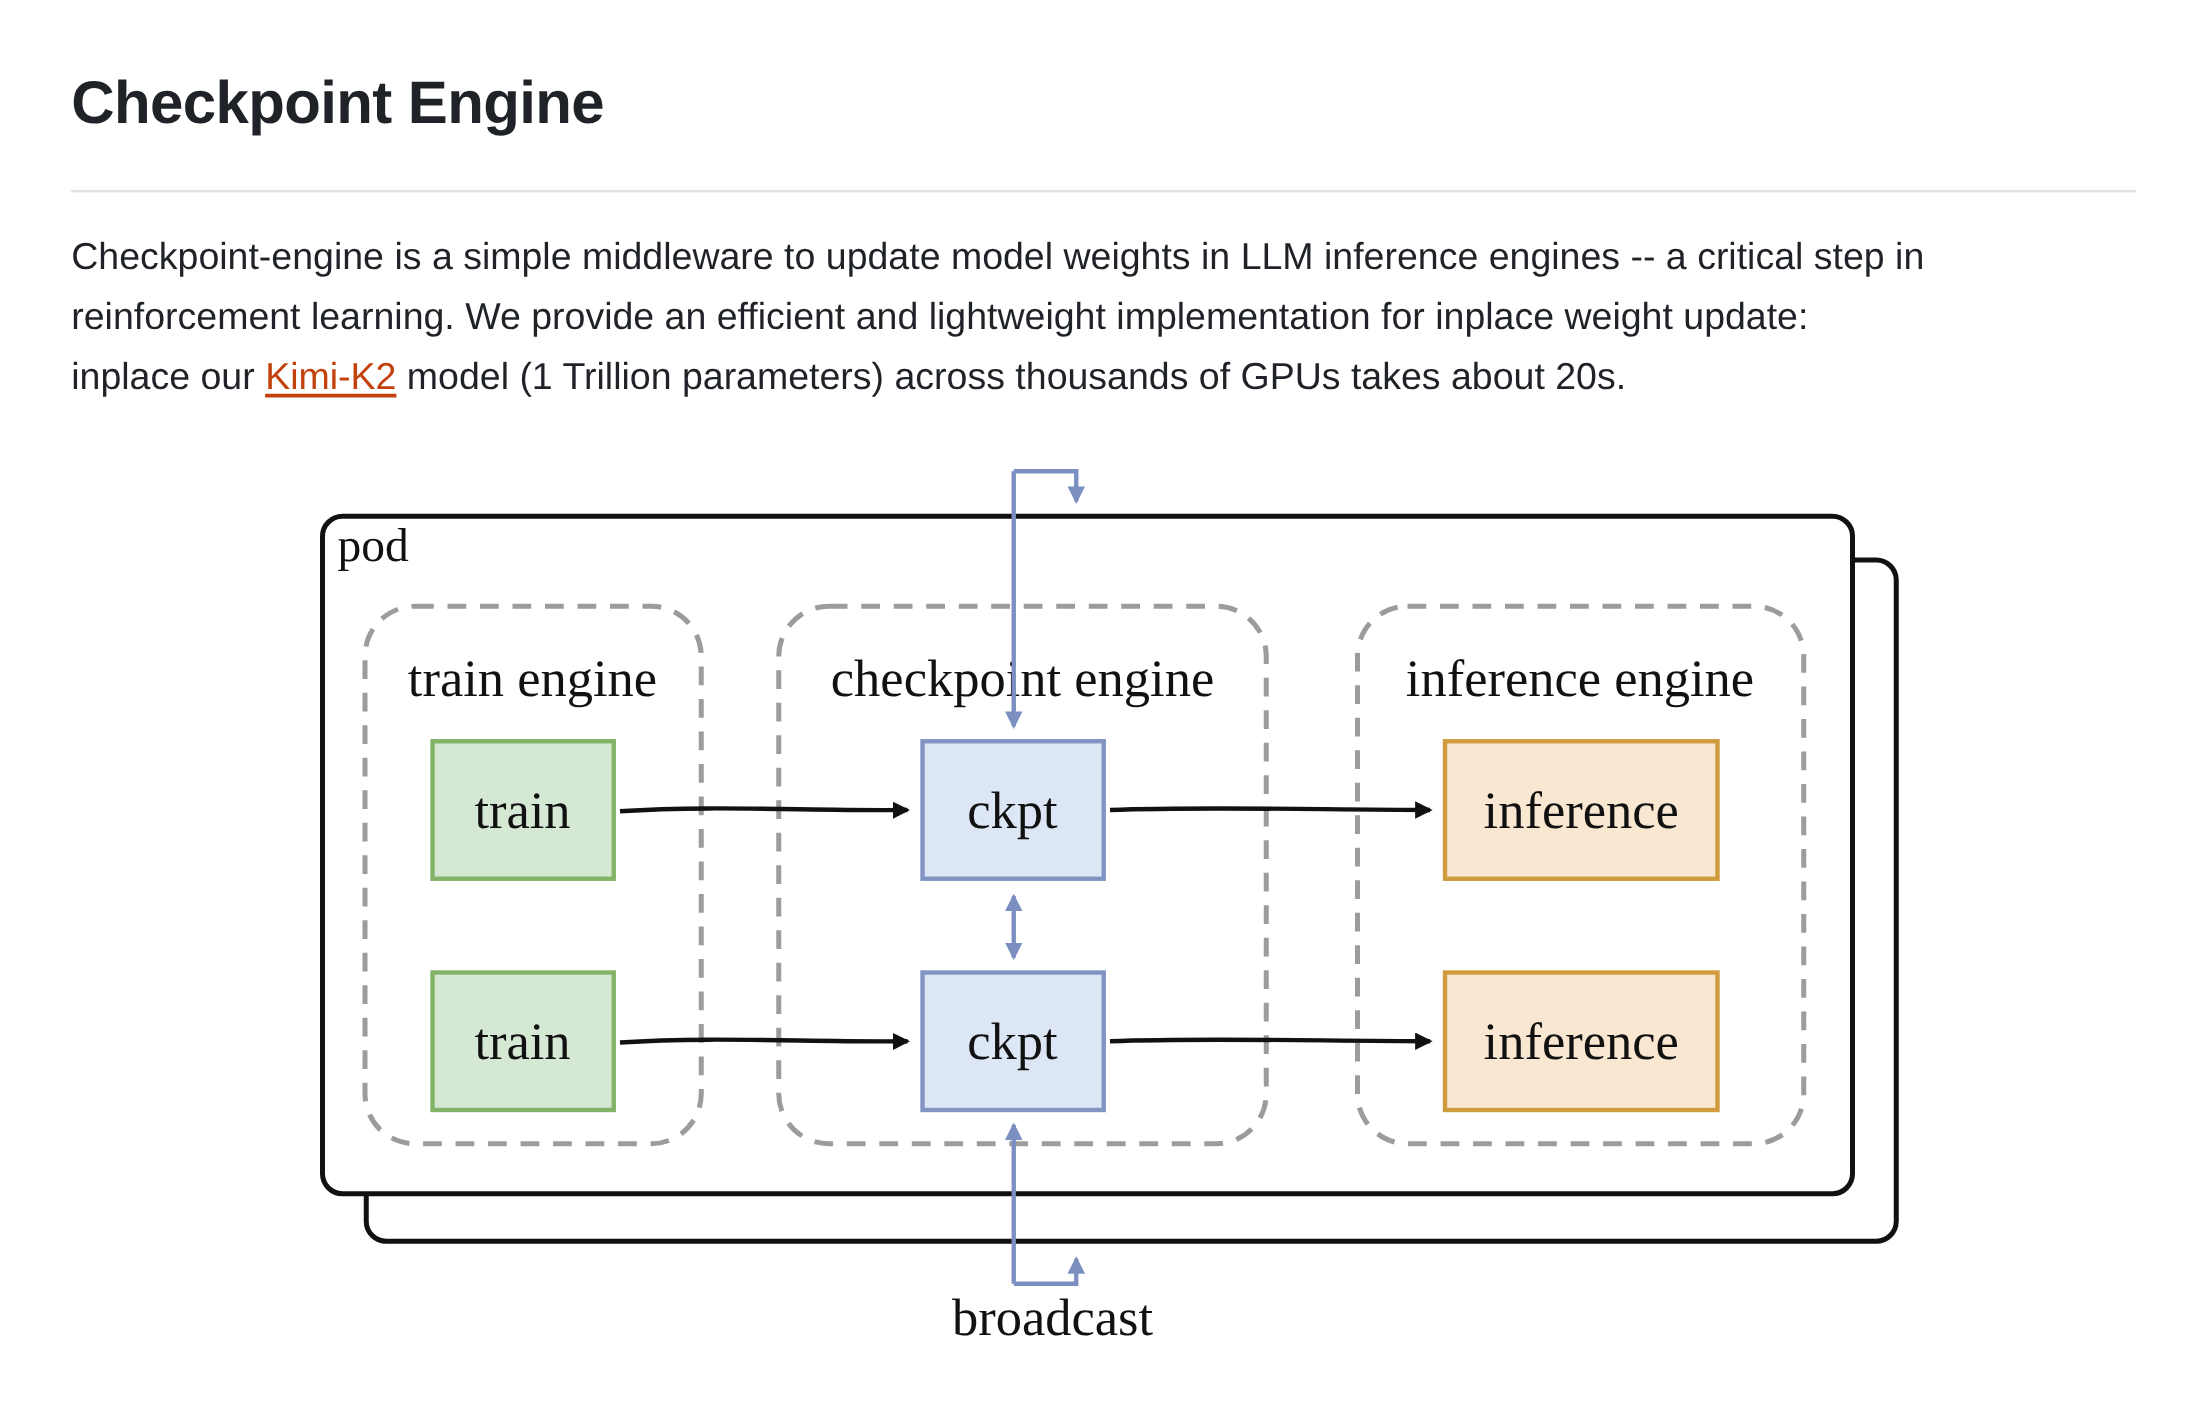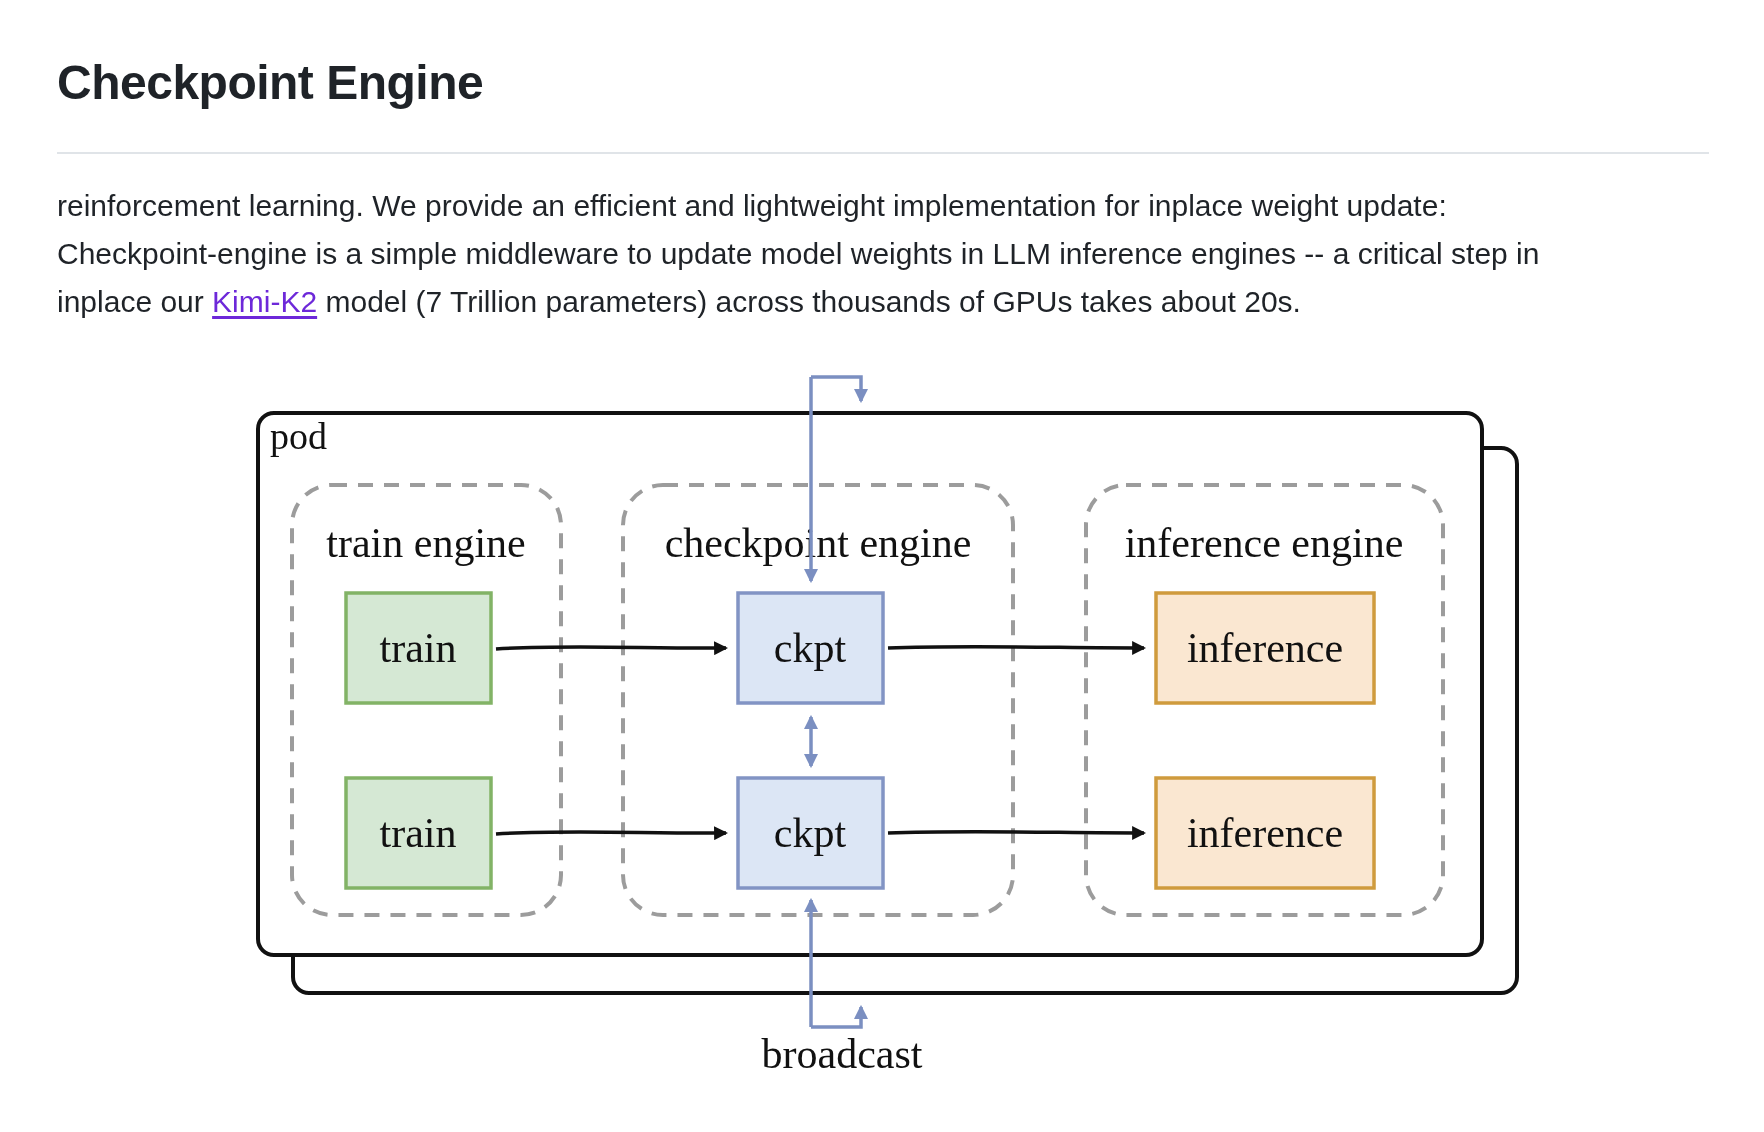--- a/index.html
+++ b/index.html
@@ -11,41 +11,41 @@
     font-size:48px; line-height:62px; font-weight:700; letter-spacing:-0.5px;
     padding-bottom:38px; border-bottom:2px solid #e0e4e8;
   }
 
   .intro {
     position:absolute; left:57px; top:182px; width:1700px;
     font-size:30px; line-height:48px; font-weight:400;
   }
   .intro .line { white-space:nowrap; }
   .intro a {
-    color:#6d28d9; text-decoration:underline; text-underline-offset:4px; cursor:pointer;
+    color:#c2410c; text-decoration:underline; text-underline-offset:4px; cursor:pointer;
   }
 
   .diagram-svg { position:absolute; left:0; top:0; width:1764px; height:1132px; }
   .diagram-svg text {
     font-family:"Liberation Serif", serif; fill:#111111;
   }
   .t-engine { font-size:42px; text-anchor:middle; }
   .t-node   { font-size:42px; text-anchor:middle; }
   .t-pod    { font-size:38px; }
   .t-broadcast { font-size:42px; text-anchor:middle; }
 </style>
 </head>
 <body>
 
 <h1 class="page-title">Checkpoint Engine</h1>
 
 <div class="intro">
+  <div class="line">Checkpoint-engine is a simple middleware to update model weights in LLM inference engines -- a critical step in</div>
   <div class="line">reinforcement learning. We provide an efficient and lightweight implementation for inplace weight update:</div>
-  <div class="line">Checkpoint-engine is a simple middleware to update model weights in LLM inference engines -- a critical step in</div>
-  <div class="line"><span>inplace our </span><a href="#">Kimi-K2</a><span> model (7 Trillion parameters) across thousands of GPUs takes about 20s.</span></div>
+  <div class="line"><span>inplace our </span><a href="#">Kimi-K2</a><span> model (1 Trillion parameters) across thousands of GPUs takes about 20s.</span></div>
 </div>
 
 <svg class="diagram-svg" viewBox="0 0 1764 1132" xmlns="http://www.w3.org/2000/svg">
   <defs>
     <marker id="arrow-black" viewBox="0 0 10 10" refX="8.5" refY="5" markerWidth="4" markerHeight="4" orient="auto-start-reverse">
       <path d="M0,0 L10,5 L0,10 z" fill="#111111"></path>
     </marker>
     <marker id="arrow-blue" viewBox="0 0 10 10" refX="8.5" refY="5" markerWidth="4" markerHeight="4" orient="auto-start-reverse">
       <path d="M0,0 L10,5 L0,10 z" fill="#7b8fc1"></path>
     </marker>

